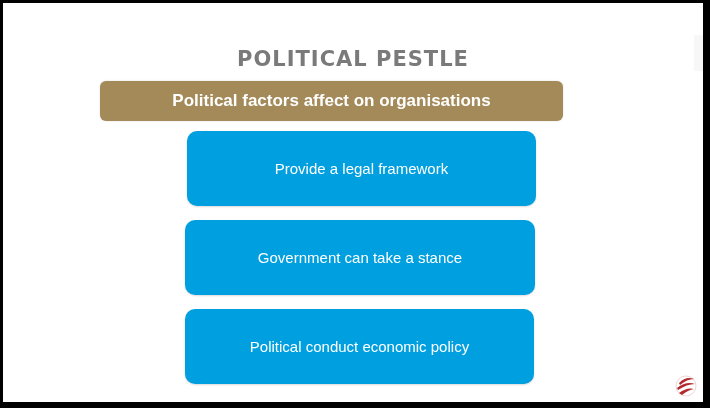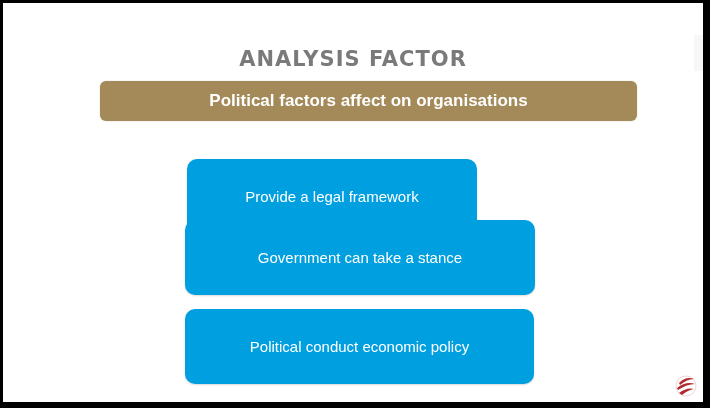--- a/index.html
+++ b/index.html
@@ -12,48 +12,48 @@
       background: #ffffff; overflow: hidden;
     }
     .title {
       position: absolute; left: 0; width: 100%; text-align: center;
       color: #7a7a7a; font-family: "DejaVu Sans", sans-serif; font-weight: bold;
       letter-spacing: 1px;
     }
     .title-main { top: 4px; font-size: 31px; }
     .title-sub { top: 44px; font-size: 21px; }
     .header-bar {
-      position: absolute; left: 97px; top: 78px; width: 537px; height: 40px;
+      position: absolute; left: 97px; top: 78px; width: 463px; height: 40px;
       background: #a38a58; border-radius: 6px;
       color: #ffffff; font-weight: bold; font-size: 17px;
       display: flex; align-items: center; justify-content: center;
       box-shadow: 0 0 2px rgba(0,0,0,0.15);
     }
     .box {
       position: absolute; background: #00a0e0; border-radius: 10px;
       color: #ffffff; font-size: 15px;
       display: flex; align-items: center; justify-content: center;
       box-shadow: 0 1px 2px rgba(0,0,0,0.15);
     }
-    .box-1 { left: 184px; top: 128px; width: 290px; height: 75px; margin-top: 28px; }
+    .box-1 { left: 184px; top: 128px; width: 349px; height: 75px; }
     .box-2 { left: 182px; top: 217px; width: 350px; height: 75px; border-radius: 10px; }
     .box-3 { left: 182px; top: 306px; width: 349px; height: 75px; }
     .ghost {
       position: absolute; left: 691px; top: 32px; width: 9px; height: 36px;
       background: #f7f7f7;
     }
     .logo {
       position: absolute; left: 672px; top: 371px; width: 22px; height: 24px;
     }
   </style>
 </head>
 <body>
 
 <div class="canvas">
-  <div class="title title-sub">ANALYSIS FACTOR</div>
+  <div class="title title-sub">POLITICAL PESTLE</div>
 
   <div class="header-bar">
     <span>Political factors affect on organisations</span>
   </div>
 
   <div class="box box-1">
     <span>Provide a legal framework</span>
   </div>
   <div class="box box-2">
     <span>Government can take a stance</span>

